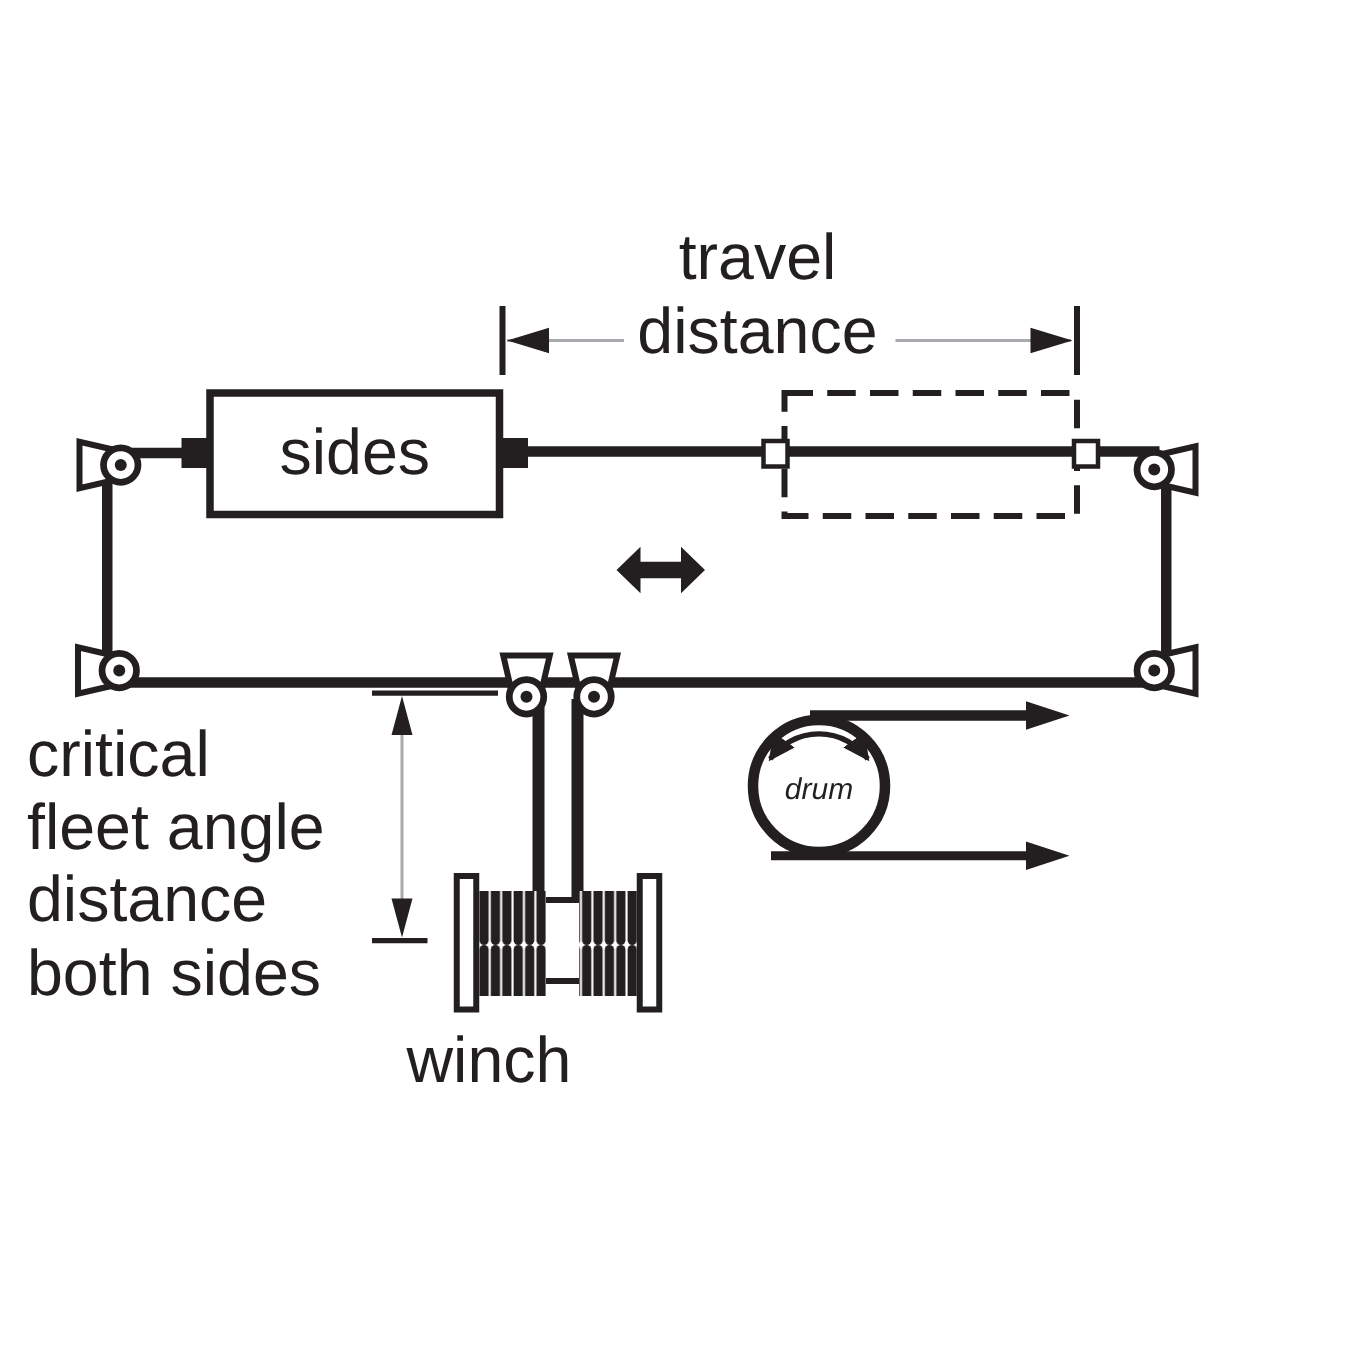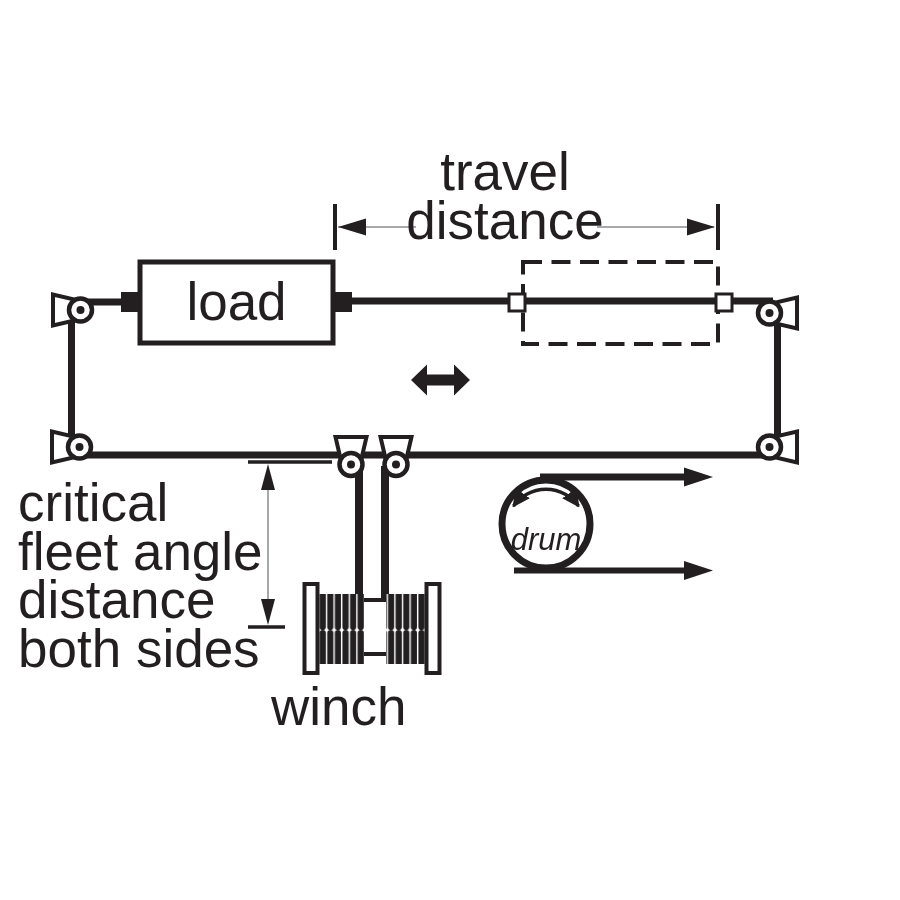--- a/index.html
+++ b/index.html
@@ -9,28 +9,28 @@
     font-family:"Liberation Sans", sans-serif; color:var(--ink); overflow:hidden;
   }
   .stage svg { position:absolute; left:0; top:0; }
   
   .s  { stroke:var(--ink); fill:none; }
   .f  { fill:var(--ink); stroke:none; }
   .wf { fill:var(--bg); stroke:var(--ink); }
   .dim{ stroke:var(--dim); fill:none; }
   
   .lbl {
-    position:absolute; font-size:53px; line-height:48.5px;
+    position:absolute; font-size:43px; line-height:48.5px;
     color:var(--ink); white-space:pre-line; letter-spacing:0;
   }
   .lbl-travel   { left:335px; top:148px; width:340px; text-align:center; }
   .lbl-load     { left:140px; top:262px; width:193px; height:81px;
                   display:flex; align-items:center; justify-content:center; }
   .lbl-drum     { left:546px; top:527px; transform:translate(-50%,-50%);
-                  font-size:31px; line-height:31px; font-style:italic;margin-top:12px; }
+                  font-size:20px; line-height:31px; font-style:italic; }
   .lbl-winch    { left:271px; top:683px; width:200px; text-align:left; }
   .lbl-critical { left:18px;  top:479px; }
   .lbl-wire     { left:498px; top:586px; }
 </style>
 </head>
 <body>
 
 <div class="stage">
 
   <svg width="900" height="900" viewBox="0 0 900 900">
@@ -107,20 +107,20 @@
       <polygon points="713,570.5 684,561 684,580" class="f"></polygon>
       <circle cx="546" cy="524" r="44" class="wf" stroke-width="7"></circle>
       <path d="M 513.5 506 A 40 40 0 0 1 578.5 506" class="s" stroke-width="3.5" marker-start="url(#ah)" marker-end="url(#ah)"></path>
     </g>
 
     <polygon points="411,380 427,364.5 427,374.5 454,374.5 454,364.5 470,380 454,395.5 454,385.5 427,385.5 427,395.5" class="f"></polygon>
   </svg>
 
   <div class="lbl lbl-travel">travel
 distance</div>
-  <div class="lbl lbl-load">load</div>
+  <div class="lbl lbl-load">sides</div>
   <div class="lbl lbl-drum">drum</div>
   <div class="lbl lbl-winch">winch</div>
   <div class="lbl lbl-critical">critical
 fleet angle
 distance
 both sides</div>
 </div>
 
 </body></html>

